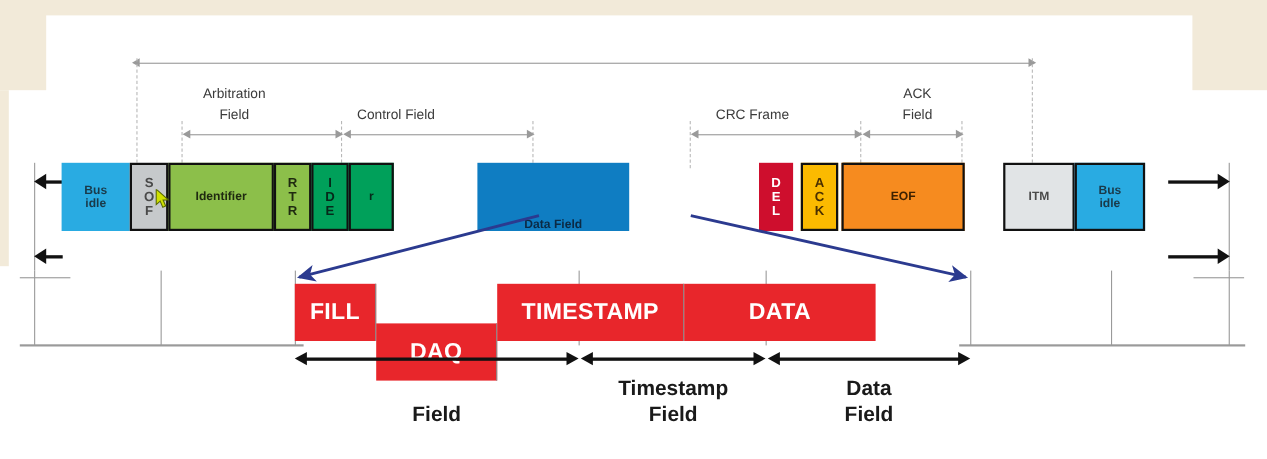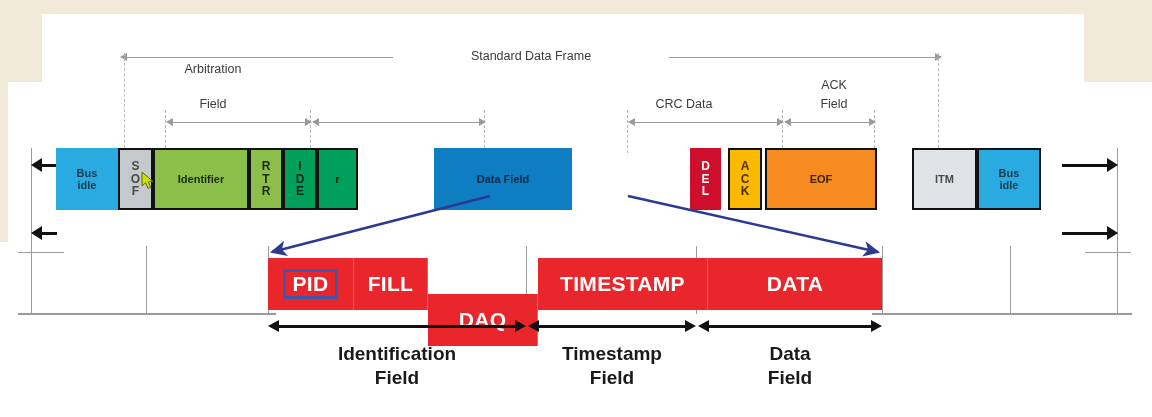--- a/index.html
+++ b/index.html
@@ -81,30 +81,30 @@
   <div class="beige" id="beige-top"></div>
   <div class="beige" id="beige-left"></div>
   <div class="beige" id="beige-right"></div>
   <div class="beige" id="beige-lstrip"></div>
 
   <div class="dim" style="left:120px;top:53px;width:822px;">
     <div class="ah l"></div>
     <div class="bar"></div>
     <div class="ah r"></div>
   </div>
-  <div class="lbl" style="left:393px;top:49px;width:276px;background:#fff;">Standard Data Frame</div>
 
   <div class="dash" style="left:124px;top:53px;height:100px;"></div>
   <div class="dash" style="left:938px;top:53px;height:100px;"></div>
 
-  <div class="lbl" style="left:148px;top:62px;width:130px;">Arbitration</div>
+  <div class="lbl" style="left:148px;top:78px;width:130px;">Arbitration</div>
   <div class="lbl" style="left:148px;top:97px;width:130px;">Field</div>
 
-
-  <div class="lbl" style="left:604px;top:97px;width:160px;">CRC Data</div>
+  <div class="lbl" style="left:284px;top:97px;width:152px;">Control Field</div>
+
+  <div class="lbl" style="left:604px;top:97px;width:160px;">CRC Frame</div>
 
   <div class="lbl" style="left:782px;top:78px;width:104px;">ACK</div>
   <div class="lbl" style="left:782px;top:97px;width:104px;">Field</div>
 
   <div class="dash" style="left:165px;top:110px;height:43px;"></div>
   <div class="dash" style="left:310px;top:110px;height:43px;"></div>
   <div class="dash" style="left:484px;top:110px;height:43px;"></div>
   <div class="dash" style="left:627px;top:110px;height:43px;"></div>
   <div class="dash" style="left:782px;top:110px;height:43px;"></div>
   <div class="dash" style="left:874px;top:110px;height:43px;"></div>
@@ -188,21 +188,21 @@
       <div class="seg bordered vert" style="left: 227px; width: 34px; background: rgb(0, 160, 90); color: rgb(6, 41, 26);">
         <div>
           <span>I</span>
           <span>D</span>
           <span>E</span>
         </div>
       </div>
       <div class="seg bordered" style="left: 261px; width: 41px; background: rgb(0, 160, 90); color: rgb(6, 41, 26);">
         <div><span>r</span></div>
       </div>
-      <div class="seg" style="left: 378px; width: 138px; background: rgb(15, 125, 194); color: rgb(11, 42, 69);">
+      <div class="seg" style="left: 378px; width: 138px; background: rgb(15, 125, 194); color: rgb(11, 42, 69); align-items: flex-end;">
         <div><span>Data Field</span></div>
       </div>
       <div class="seg vert" style="left: 634px; width: 31px; background: rgb(206, 14, 45); color: rgb(255, 255, 255);">
         <div>
           <span>D</span>
           <span>E</span>
           <span>L</span>
         </div>
       </div>
       <div class="seg bordered vert" style="left: 672px; width: 34px; background: rgb(251, 186, 0); color: rgb(74, 48, 0);">
@@ -224,23 +224,20 @@
       </div>
       <div class="seg bordered" style="left: 856px; width: 65px; background: rgb(225, 228, 230); color: rgb(74, 74, 74); align-items: center;">
         <div><span>ITM</span></div>
       </div>
       <div class="seg bordered" style="left: 921px; width: 64px; background: rgb(41, 171, 226); color: rgb(26, 58, 74);">
         <div><span>Bus</span><br><span>idle</span><br></div>
       </div>
     </div>
 
   <div id="red-strip">
-      <div class="rseg" style="width: 86px;">
-        <span class="hl">PID</span>
-      </div>
       <div class="rseg" style="width: 74px;">
         <span>FILL</span>
       </div>
       <div class="rseg" style="width: 110px; margin-top: 36px;">
         <span>DAQ</span>
       </div>
       <div class="rseg" style="width: 170px;">
         <span>TIMESTAMP</span>
       </div>
       <div class="rseg" style="width: 174px;">
@@ -257,21 +254,20 @@
     <div class="ah l"></div>
     <div class="bar"></div>
     <div class="ah r"></div>
   </div>
   <div class="dimb" style="left:698px;top:320px;width:184px;">
     <div class="ah l"></div>
     <div class="bar"></div>
     <div class="ah r"></div>
   </div>
 
-  <div class="blbl" style="left:268px;top:342px;width:258px;">Identification</div>
   <div class="blbl" style="left:268px;top:366px;width:258px;">Field</div>
 
   <div class="blbl" style="left:528px;top:342px;width:168px;">Timestamp</div>
   <div class="blbl" style="left:528px;top:366px;width:168px;">Field</div>
 
   <div class="blbl" style="left:698px;top:342px;width:184px;">Data</div>
   <div class="blbl" style="left:698px;top:366px;width:184px;">Field</div>
 
   <svg id="callouts" viewBox="0 0 1152 417">
     <defs>

